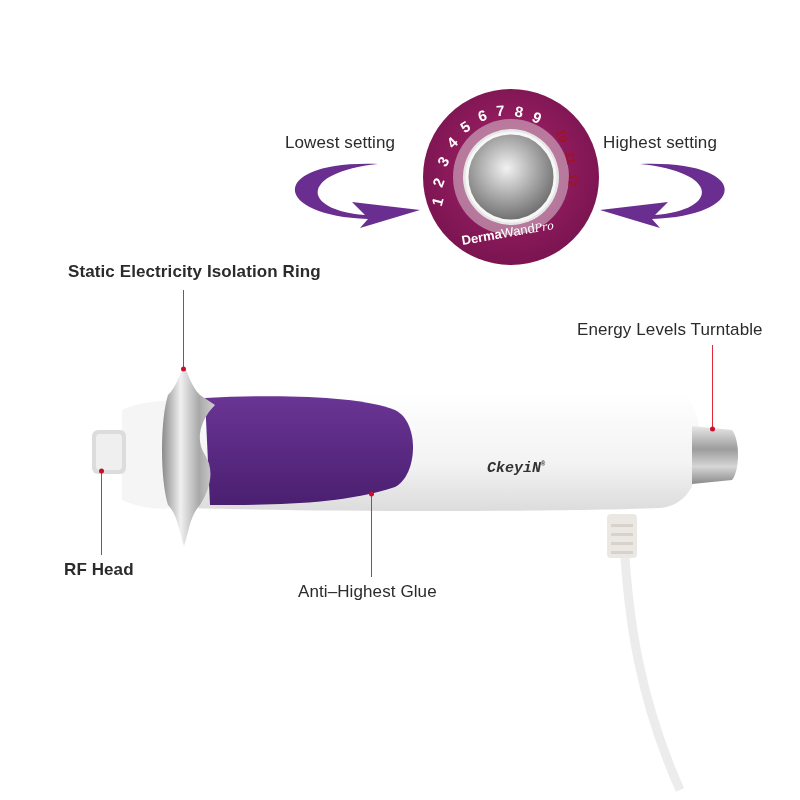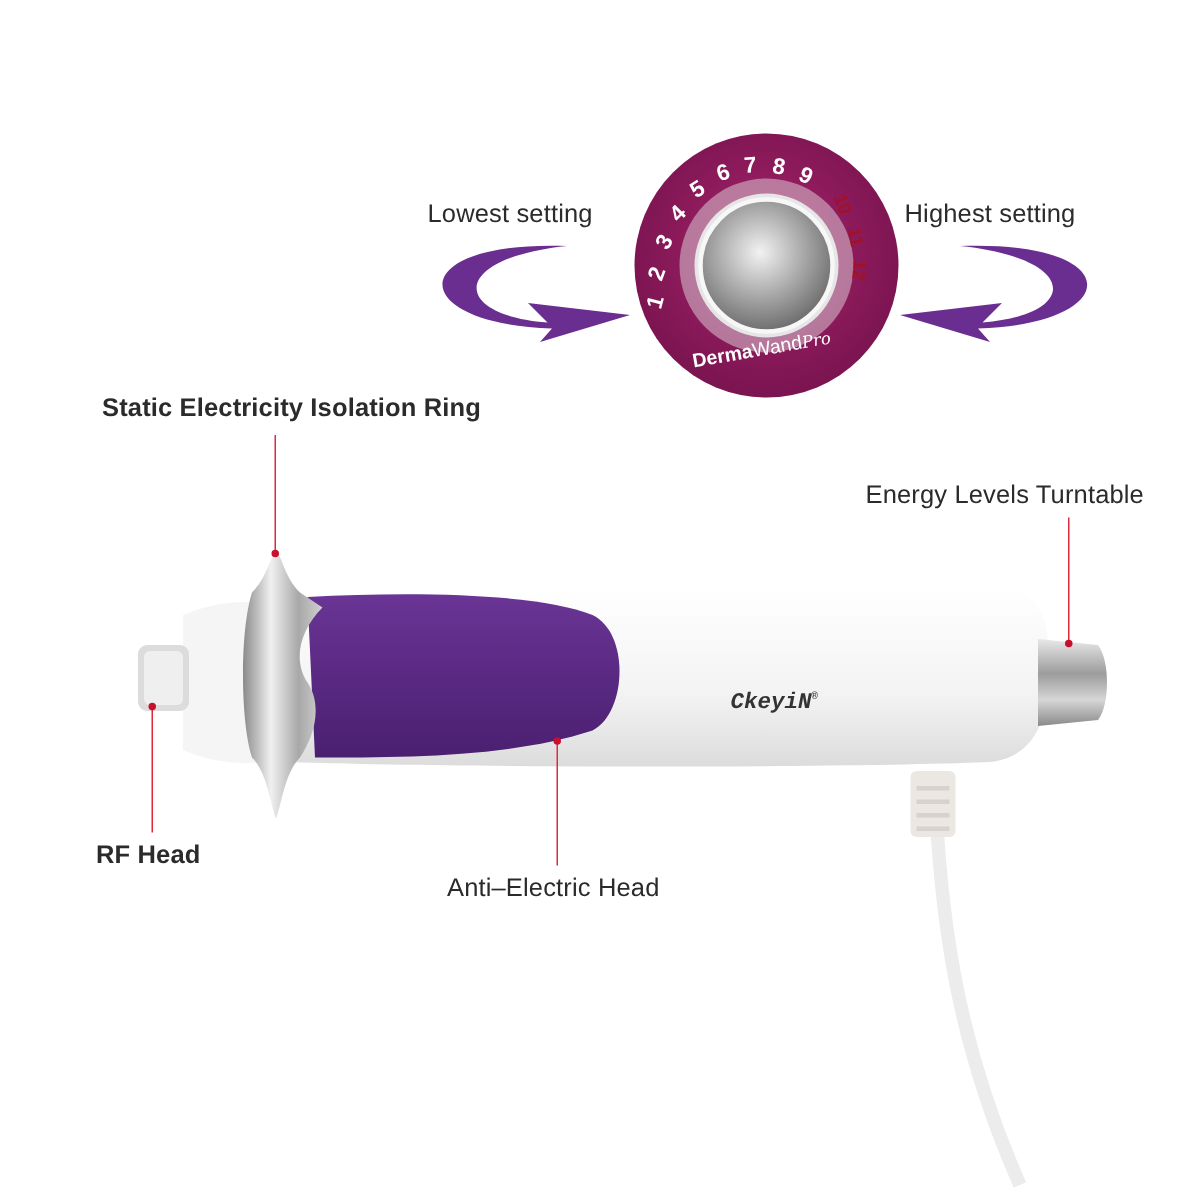--- a/index.html
+++ b/index.html
@@ -114,17 +114,17 @@
   <div style="position:absolute;left:38px;top:136px;transform:rotate(-10deg);color:#fff;font-size:13px;white-space:nowrap;">
     <b>Derma</b><span>Wand</span><i style="font-family:'DejaVu Serif',serif;font-size:11px;">Pro</i>
   </div>
 </div>
 
 <div class="label" style="left:285px;top:133px;">Lowest setting</div>
 <div class="label" style="left:603px;top:133px;text-align:center;">Highest setting</div>
 <div class="label" style="left:68px;top:262px;font-weight:bold;">Static Electricity Isolation Ring</div>
 <div class="label" style="left:565px;top:320px;margin-left:12px;">Energy Levels Turntable</div>
 <div class="label" style="left:64px;top:560px;font-weight:bold;">RF Head</div>
-<div class="label" style="left:298px;top:582px;">Anti–Electric Head</div>
+<div class="label" style="left:298px;top:582px;">Anti–Highest Glue</div>
 
 <div class="brand" style="left:487px;top:460px;">
   <span>CkeyiN</span><sup>®</sup>
 </div>
 
 </body></html>

